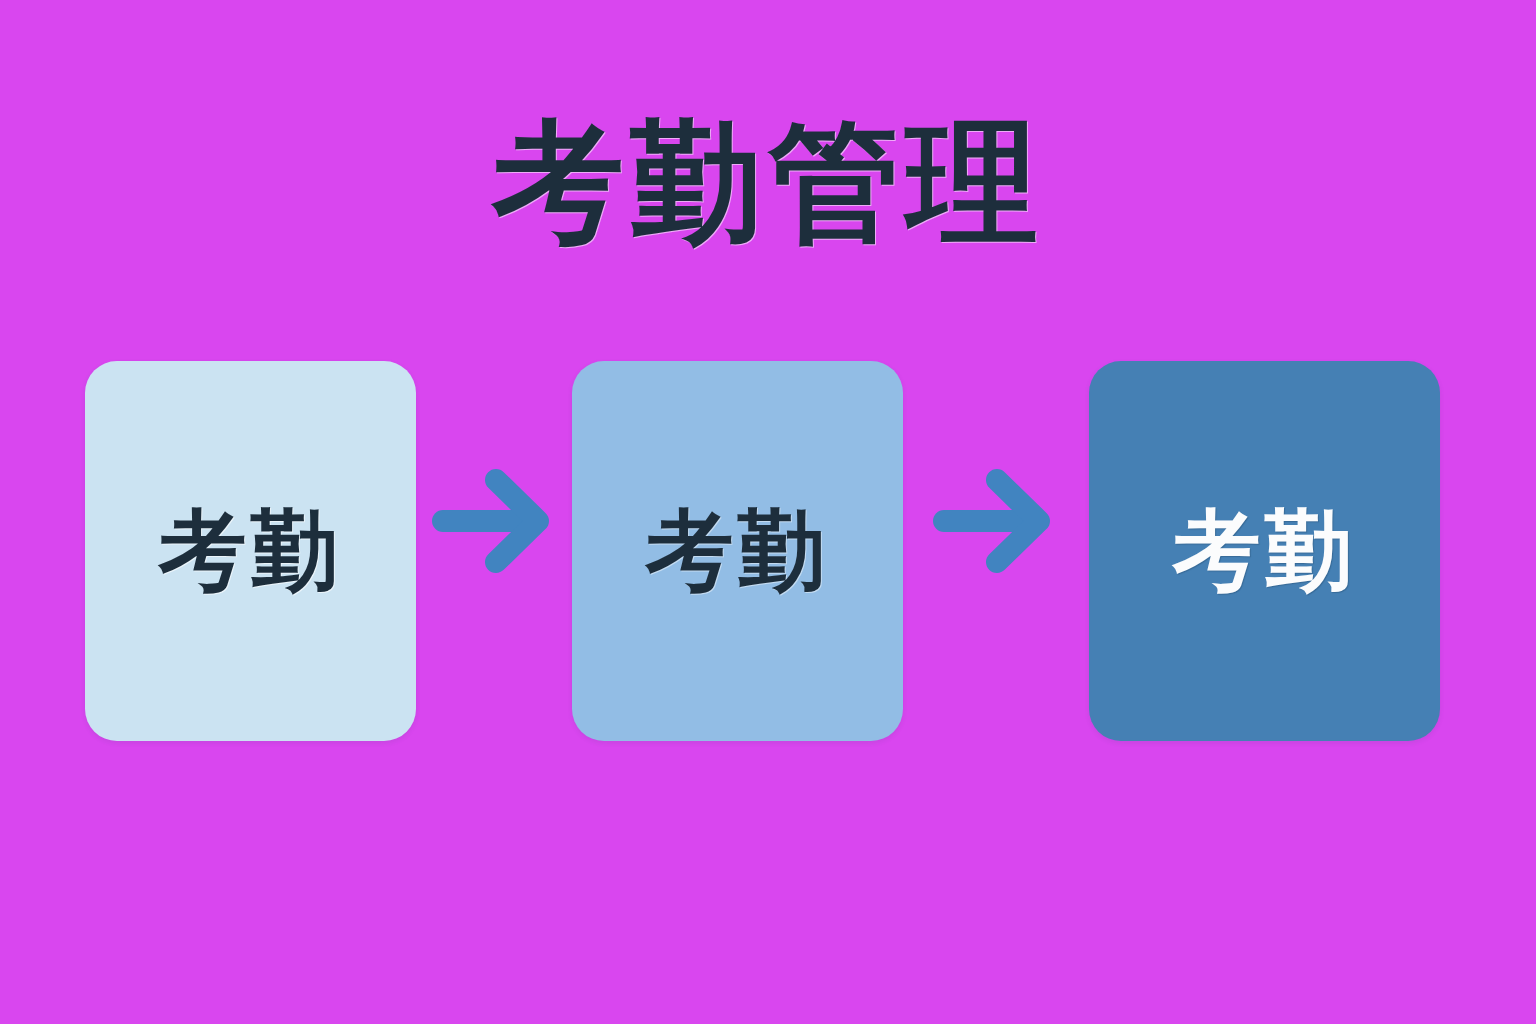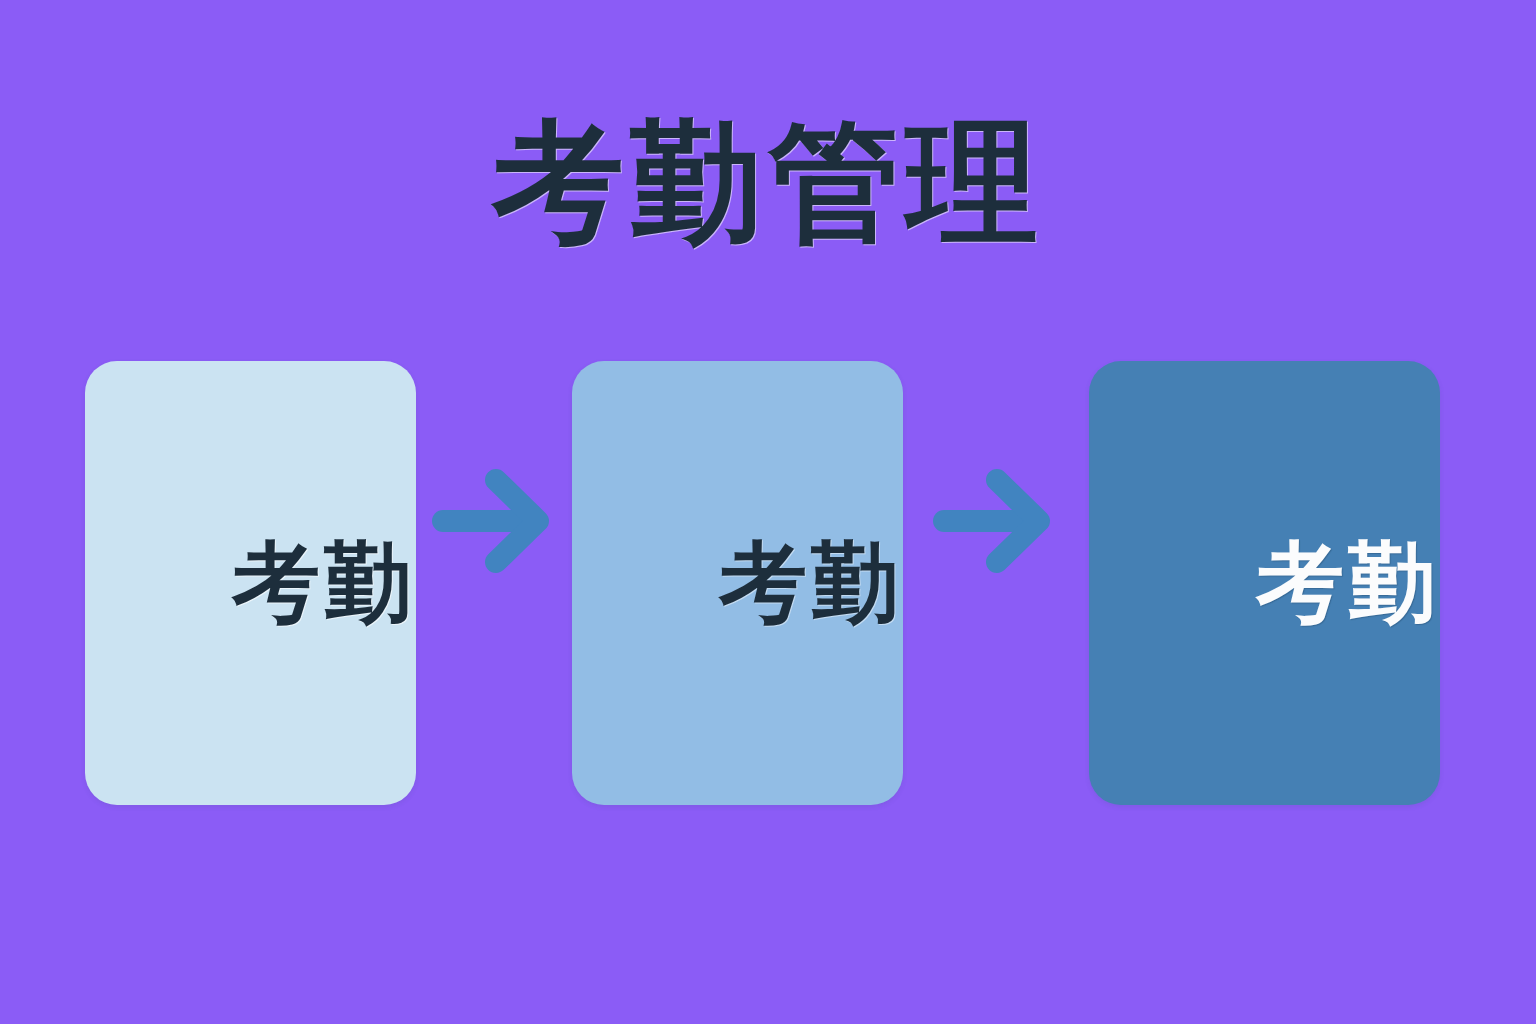--- a/index.html
+++ b/index.html
@@ -12,21 +12,21 @@
     height: 1024px;
     overflow: hidden;
     background: #fdfcf8;
     font-family: "Liberation Sans", "DejaVu Sans", sans-serif;
   }
 
   #canvas {
     position: relative;
     width: 1536px;
     height: 1024px;
-    background: #8b5cf6;
+    background: #d946ef;
   }
 
   
   #page-title {
     position: absolute;
     left: 0;
     top: 108px;
     width: 1536px;
     text-align: center;
     font-size: 132px;
@@ -43,25 +43,25 @@
     position: absolute;
     left: 0;
     top: 361px;
     width: 1536px;
     height: 352px;
   }
 
   .flow-step {
     position: absolute;
     top: 0;
-    height: 444px;
+    height: 380px;
     border-radius: 32px;
     display: flex;
     flex-direction: column;
-    align-items: flex-end;
+    align-items: center;
     justify-content: center;
     box-sizing: border-box;
     box-shadow: 0 2px 5px rgba(40, 70, 100, 0.10);
   }
 
   .flow-step .step-line {
     font-size: 88px;
     line-height: 104px;
     font-weight: 700;
     letter-spacing: 4px;

